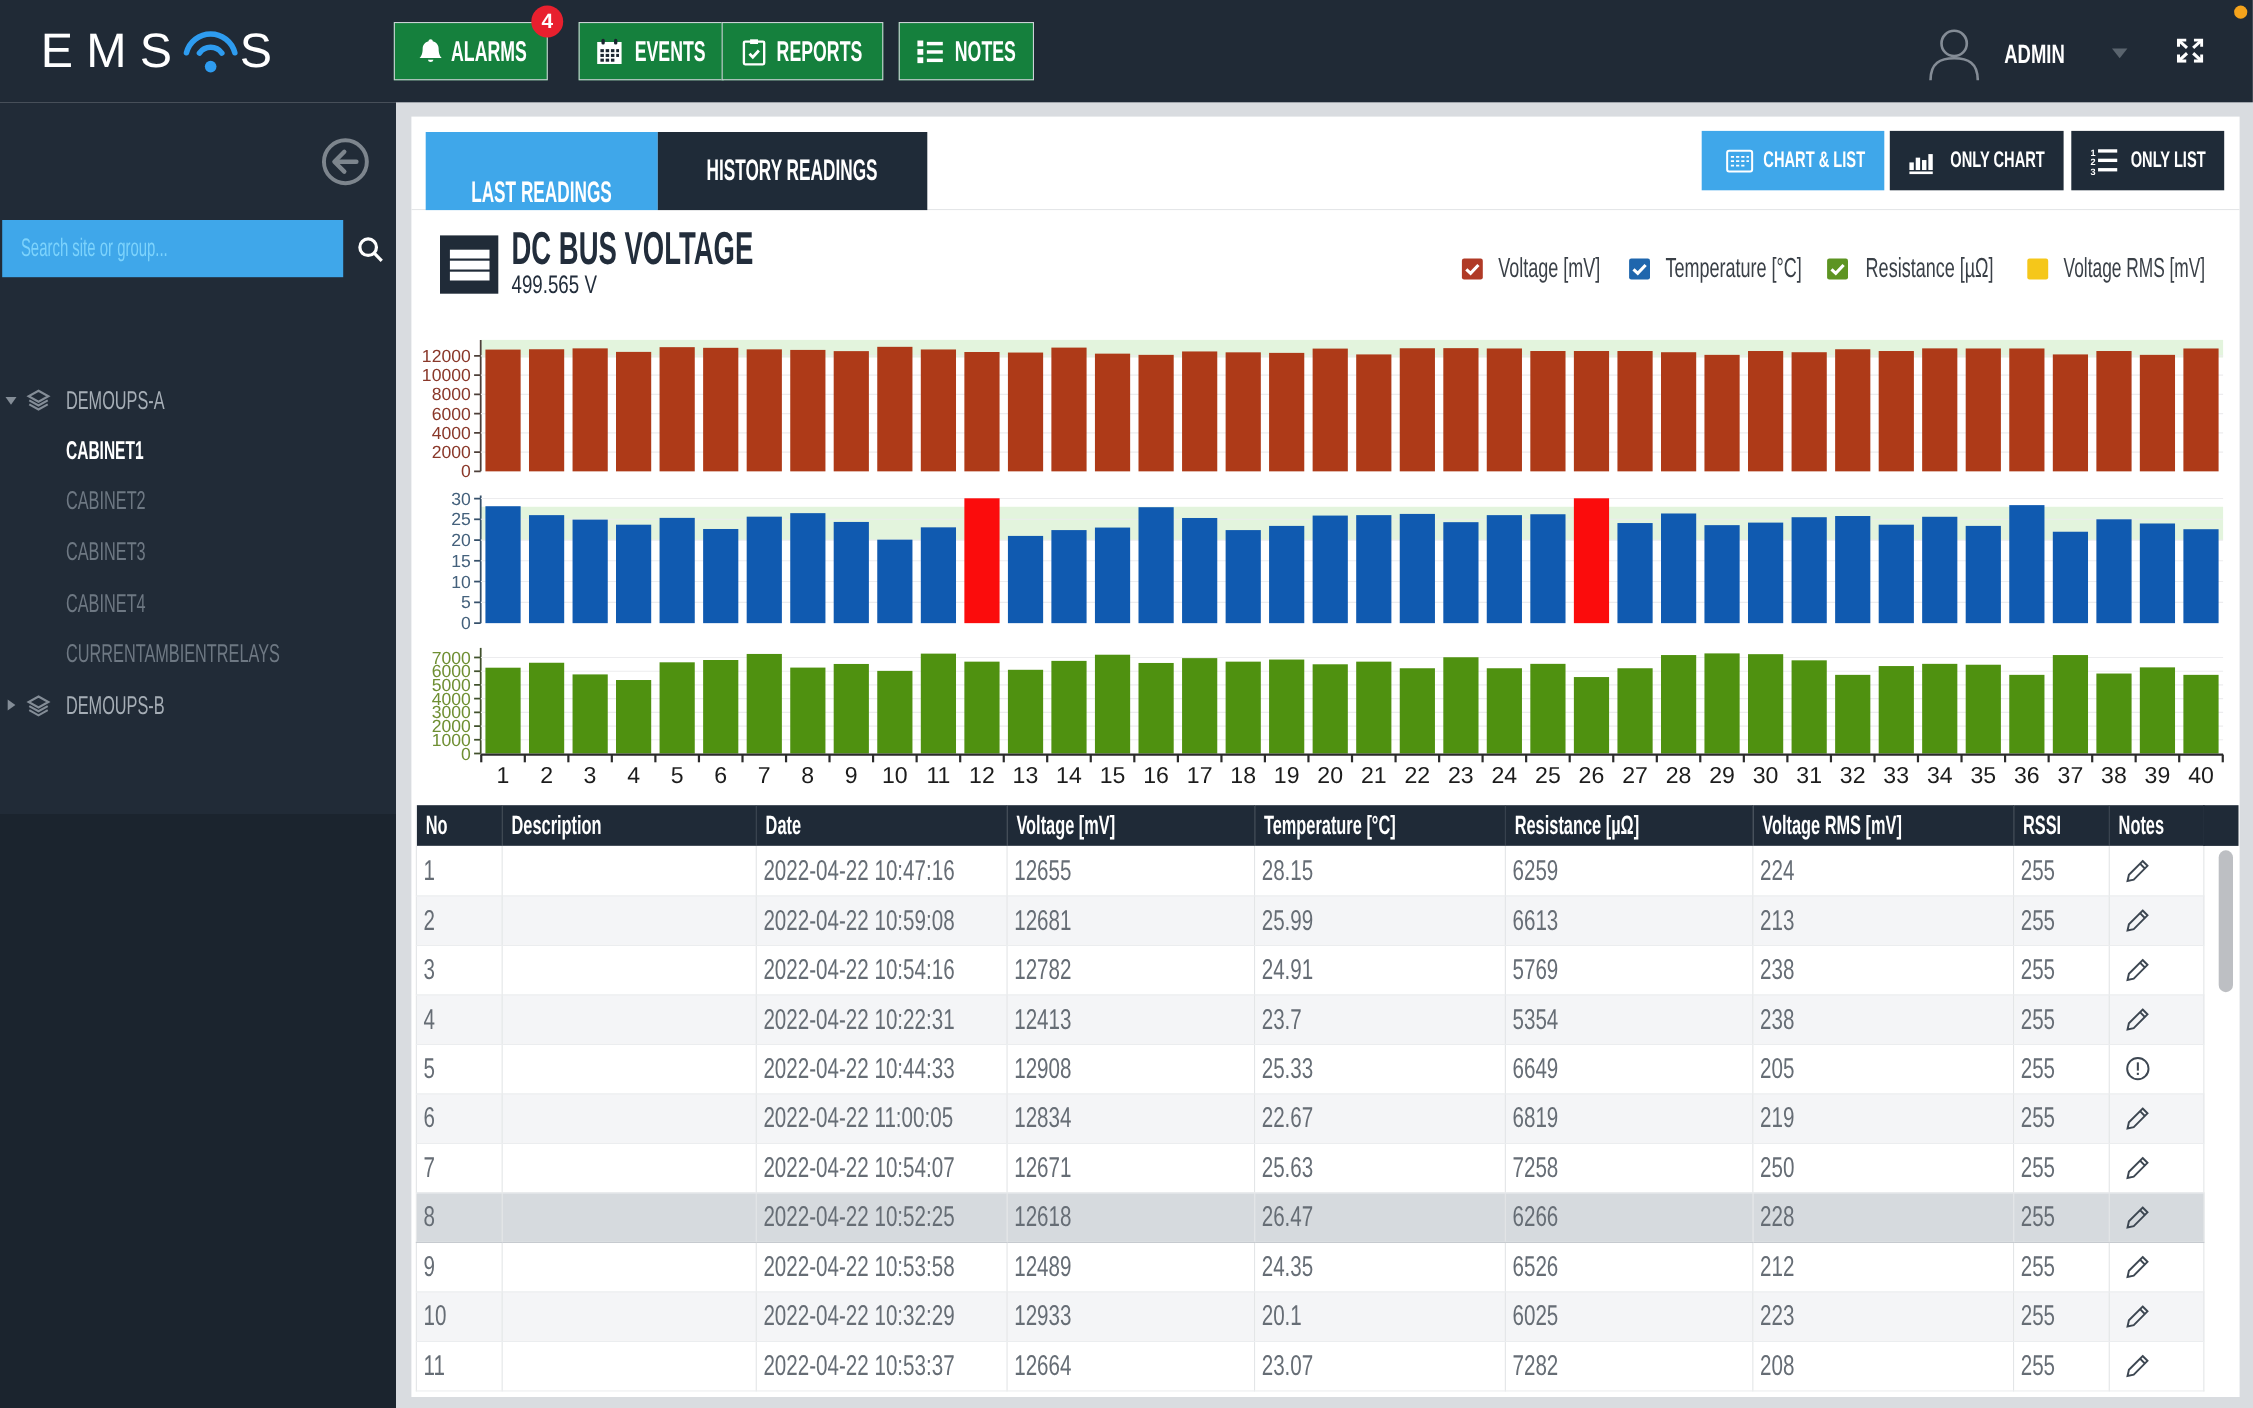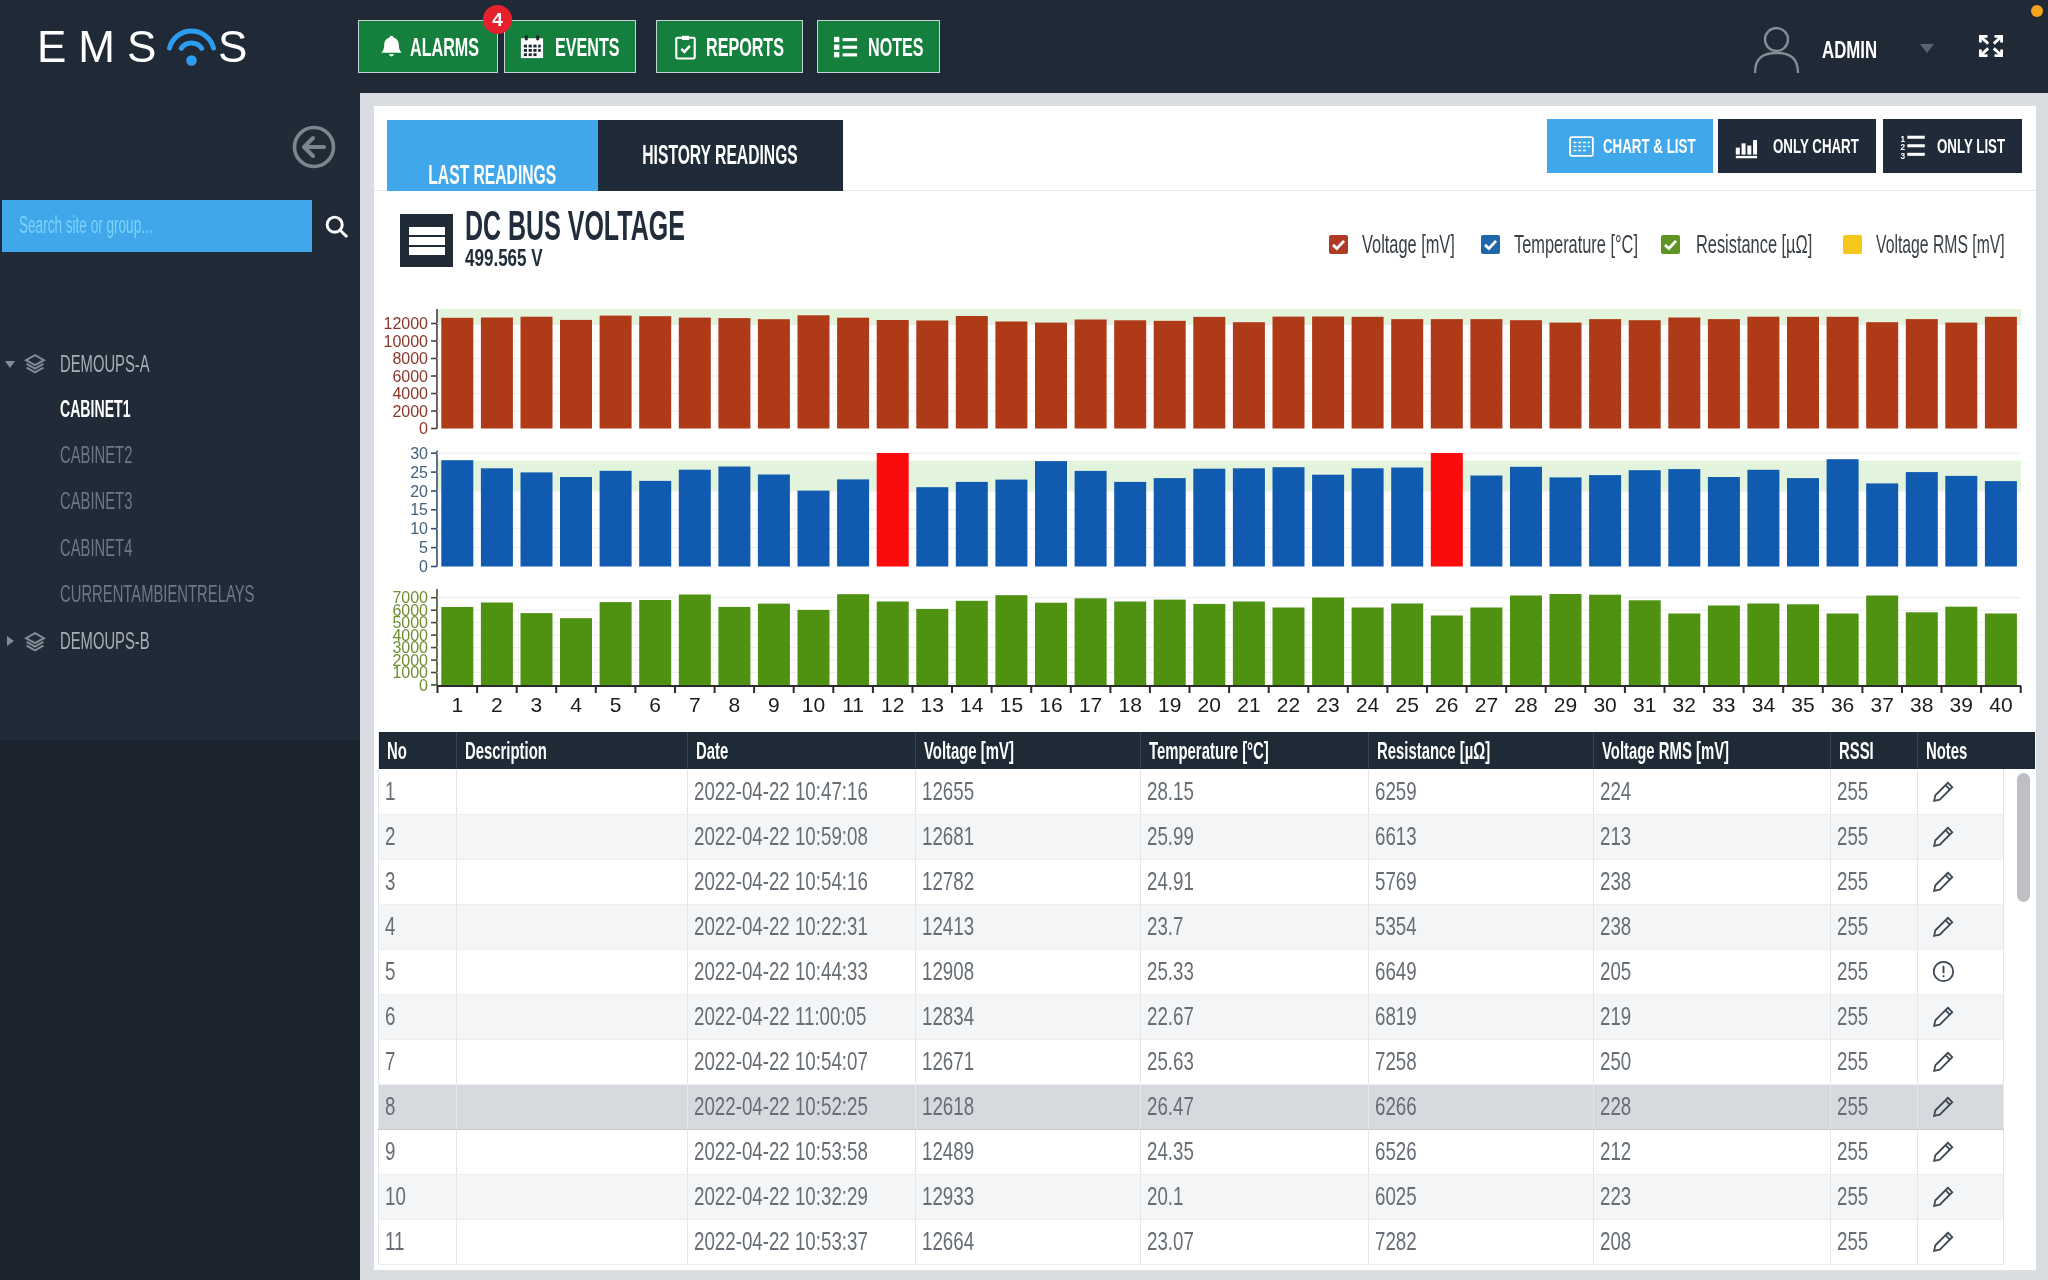--- a/index.html
+++ b/index.html
@@ -40,21 +40,21 @@
     <span style="position:absolute;left:181px;top:50%;transform:translateY(-50%)">S</span>
   </div>
   <div class="nbtn" style="left:358px;width:140px">
     <svg style="left:18px" width="29" height="29" viewBox="0 0 24 24" fill="#fff">
         <path d="M12 2.6c-0.9 0-1.6 0.7-1.6 1.5C7.7 4.8 6 7 6 9.6c0 4.2-1.1 5.9-2.4 7.2h16.8C19.1 15.5 18 13.8 18 9.6c0-2.6-1.7-4.8-4.4-5.5 0-0.8-0.7-1.5-1.6-1.5z"></path>
         <path d="M9.9 18.1a2.15 2.15 0 0 0 4.2 0z"></path>
       </svg>
     <b style="left:51px">ALARMS</b>
   </div>
   <div class="abs" style="left:483px;top:5px;width:29px;height:29px;border-radius:50%;background:#e8202e;color:#fff;font-size:19px;font-weight:bold;text-align:center;line-height:29px;z-index:5">4</div>
-  <div class="nbtn" style="left:504px;width:132px">
+  <div class="nbtn" style="left:526px;width:132px">
     <svg style="left:13px" width="28" height="28" viewBox="0 0 24 24">
         <path d="M2.5 4.5h19v17h-19z" fill="#fff"></path>
         <rect x="5.8" y="2" width="2.6" height="4.4" rx="1.2" fill="#1b2531"></rect>
         <rect x="15.6" y="2" width="2.6" height="4.4" rx="1.2" fill="#1b2531"></rect>
         <g fill="#1b2531">
           <rect x="5" y="10" width="2.7" height="2.4"></rect>
           <rect x="9.1" y="10" width="2.7" height="2.4"></rect>
           <rect x="13.2" y="10" width="2.7" height="2.4"></rect>
           <rect x="17.3" y="10" width="2.2" height="2.4"></rect>
           <rect x="5" y="13.7" width="2.7" height="2.4"></rect>
@@ -183,21 +183,21 @@
       <rect x="6.5" y="17.6" width="15.5" height="2.7"></rect>
     </svg>
   <span style="position:absolute;left:54px;top:50%;color:#fff;font-weight:bold;font-size:20.5px;transform:translateY(-50%) scaleX(0.65);transform-origin:0 50%;white-space:nowrap">ONLY LIST</span>
 </div>
 
 <div class="abs" style="left:400px;top:214px;width:53px;height:53px;background:#202b38"></div>
 <div class="abs" style="left:409px;top:227px;width:36px;height:7.5px;background:#fff"></div>
 <div class="abs" style="left:409px;top:237px;width:36px;height:7.5px;background:#fff"></div>
 <div class="abs" style="left:409px;top:247px;width:36px;height:7.5px;background:#fff"></div>
 <div class="abs" style="left:465px;top:205px;color:#222d3b;font-weight:bold;font-size:42px;line-height:42px"><span style="display:inline-block;transform:scaleX(0.595);transform-origin:0 50%;white-space:nowrap">DC BUS VOLTAGE</span></div>
-<div class="abs" style="left:465px;top:247px;color:#222d3b;font-weight:bold;font-size:23px;line-height:23px"><span style="display:inline-block;transform:scaleX(0.74);transform-origin:0 50%;white-space:nowrap">499.565 V</span></div>
+<div class="abs" style="left:465px;top:247px;color:#222d3b;font-weight:normal;font-size:23px;line-height:23px"><span style="display:inline-block;transform:scaleX(0.74);transform-origin:0 50%;white-space:nowrap">499.565 V</span></div>
 
 <div class="abs" style="left:1329px;top:235px;width:19px;height:19px;background:#b03a26;border-radius:2px"><svg width="19" height="19" viewBox="0 0 20 20">
       <path d="M4.2 10.4 L8.3 14.2 L15.8 6.2" fill="none" stroke="#fff" stroke-width="3"></path>
     </svg></div>
 <div class="abs" style="left:1362px;top:232px;color:#3a4047;font-size:25px;line-height:25px"><span style="display:inline-block;transform:scaleX(0.655);transform-origin:0 50%;white-space:nowrap">Voltage [mV]</span></div>
 <div class="abs" style="left:1481px;top:235px;width:19px;height:19px;background:#1f66ad;border-radius:2px"><svg width="19" height="19" viewBox="0 0 20 20">
       <path d="M4.2 10.4 L8.3 14.2 L15.8 6.2" fill="none" stroke="#fff" stroke-width="3"></path>
     </svg></div>
 <div class="abs" style="left:1514px;top:232px;color:#3a4047;font-size:25px;line-height:25px"><span style="display:inline-block;transform:scaleX(0.655);transform-origin:0 50%;white-space:nowrap">Temperature [°C]</span></div>
 <div class="abs" style="left:1661px;top:235px;width:19px;height:19px;background:#5d9422;border-radius:2px"><svg width="19" height="19" viewBox="0 0 20 20">

